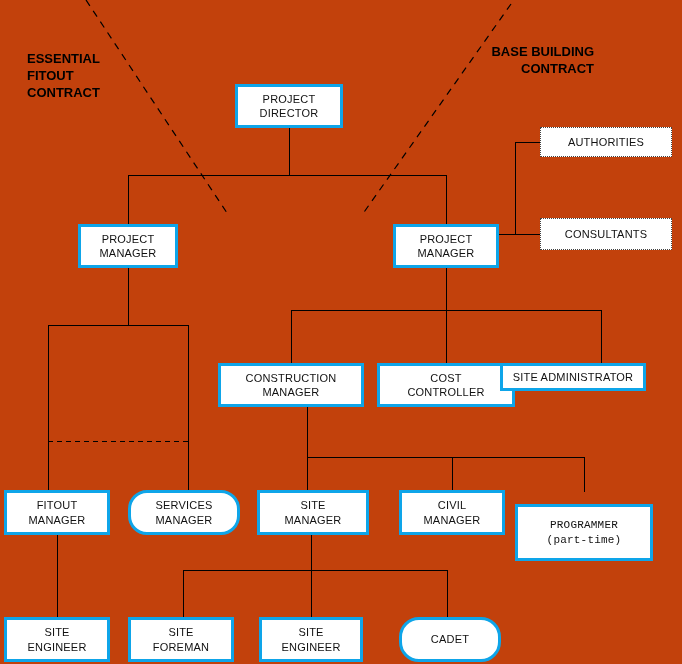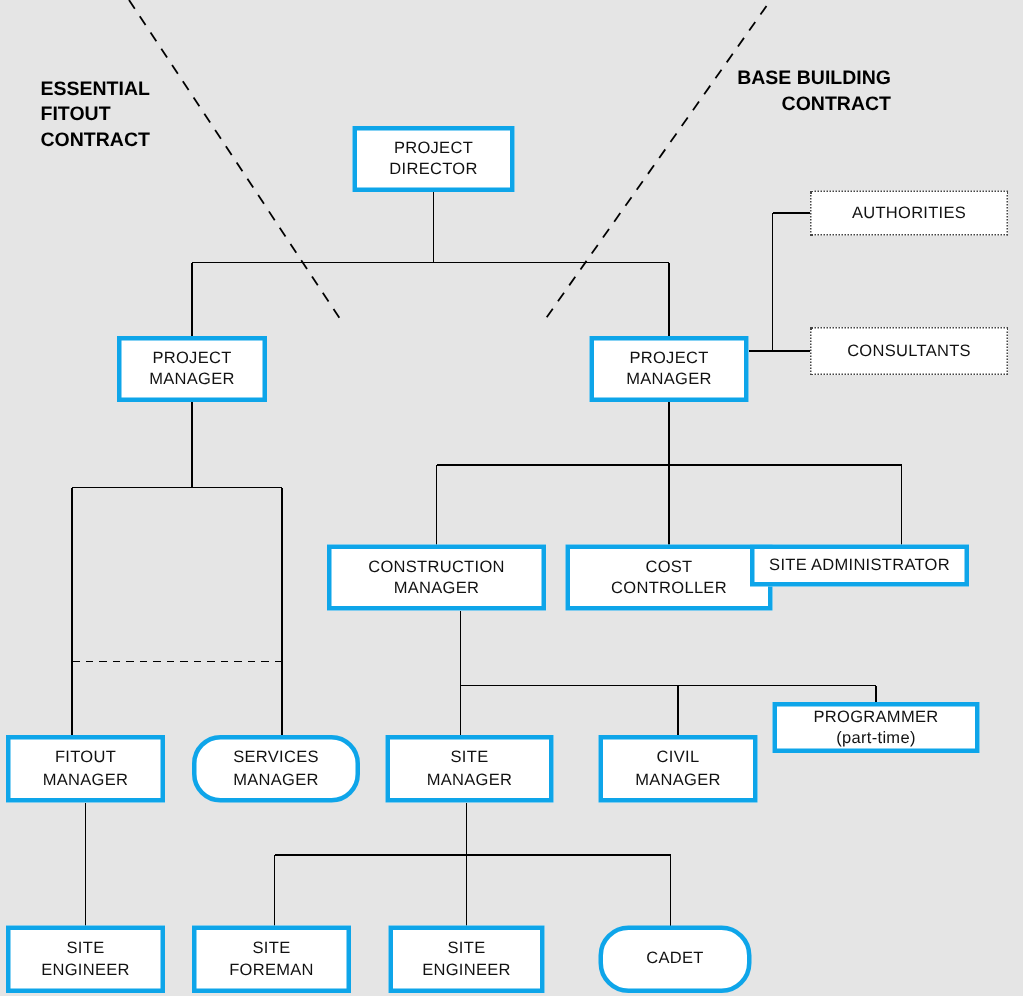--- a/index.html
+++ b/index.html
@@ -1,20 +1,20 @@
 <!DOCTYPE html>
 <html><head>
 <meta charset="utf-8">
 <style>
   html, body { margin: 0; padding: 0; background: #ffffff; }
   #org-chart {
     position: relative;
     width: 682px;
     height: 664px;
-    background: #e5e5e5;
+    background: #c2410c;
     font-family: "Liberation Sans", "DejaVu Sans", sans-serif;
     overflow: hidden;
   }
   #connector-svg {
     position: absolute;
     left: 0; top: 0;
     width: 682px; height: 664px;
   }
   .node {
     position: absolute;
@@ -119,21 +119,21 @@
 
   <div class="node" style="left:128px; top:490px; width:112px; height:45px;border-radius:19px;">SERVICES
 MANAGER</div>
 
   <div class="node" style="left:257px; top:490px; width:112px; height:45px;">SITE
 MANAGER</div>
 
   <div class="node" style="left:399px; top:490px; width:106px; height:45px;">CIVIL
 MANAGER</div>
 
-  <div class="node" style="left:515px; top:468px; width:138px; height:34px;">PROGRAMMER
+  <div class="node" style="left:515px; top:504px; width:138px; height:57px;font-family:Liberation Mono, monospace;">PROGRAMMER
 (part-time)</div>
 
   <div class="node" style="left:4px; top:617px; width:106px; height:45px;">SITE
 ENGINEER</div>
 
   <div class="node" style="left:128px; top:617px; width:106px; height:45px;">SITE
 FOREMAN</div>
 
   <div class="node" style="left:259px; top:617px; width:104px; height:45px;">SITE
 ENGINEER</div>

